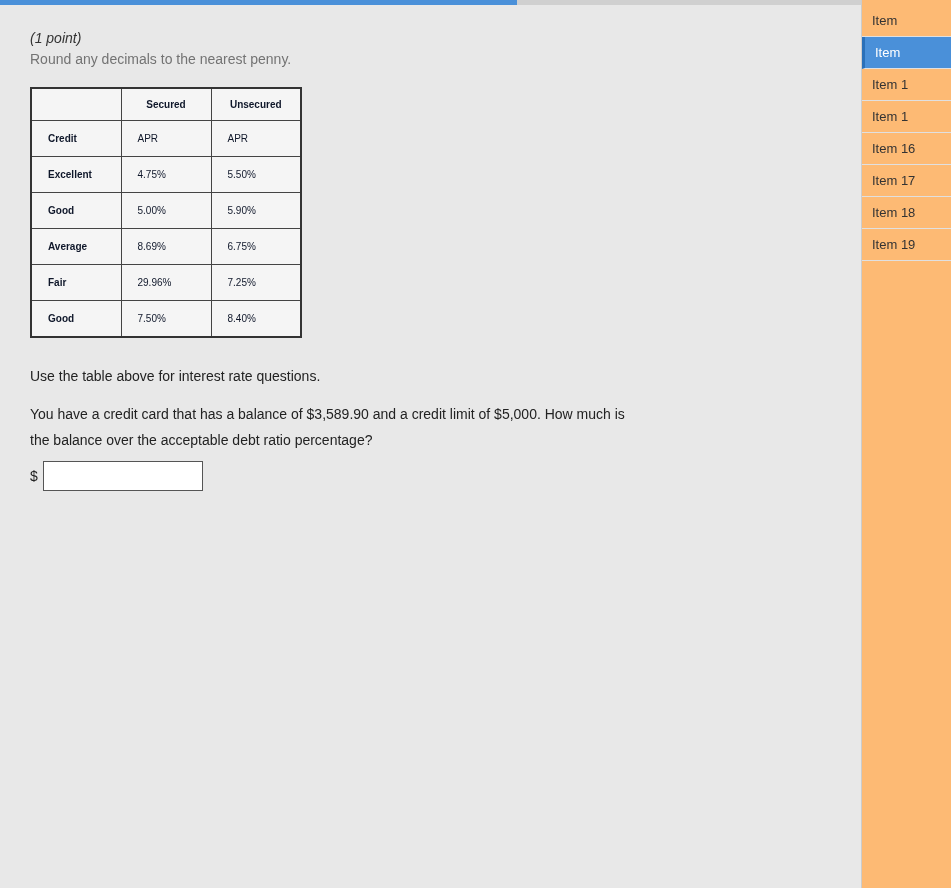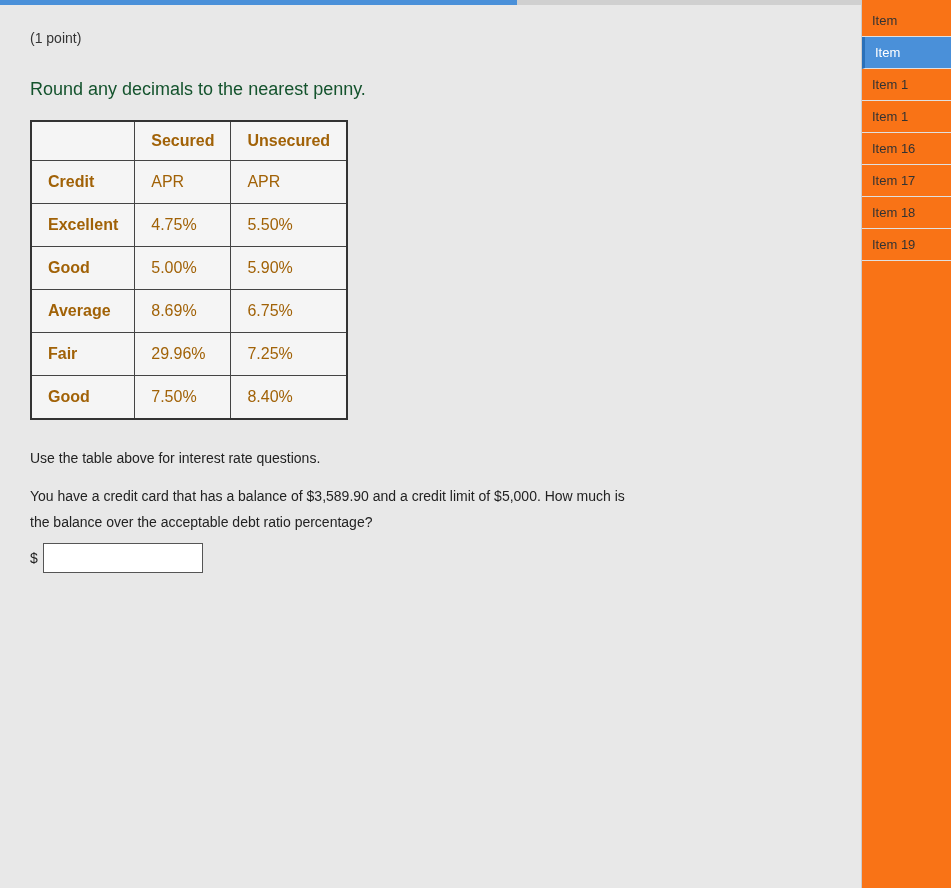--- a/index.html
+++ b/index.html
@@ -19,21 +19,21 @@
 
     .main-content {
       flex: 1;
       background-color: #e8e8e8;
       padding: 20px 30px 30px 30px;
       position: relative;
     }
 
     .sidebar {
       width: 90px;
-      background-color: #f97316;
+      background-color: #fdba74;
       border-left: 1px solid #ccc;
       display: flex;
       flex-direction: column;
       padding-top: 5px;
     }
 
     .sidebar-item {
       padding: 8px 10px;
       font-size: 13px;
       color: #333;
@@ -44,41 +44,42 @@
     }
 
     .sidebar-item.active {
       background-color: #4a90d9;
       color: white;
       border-left: 3px solid #2a70b9;
     }
 
     .point-label {
       font-size: 14px;
+      font-style: italic;
       color: #333;
-      margin-bottom: 33px;
+      margin-bottom: 5px;
     }
 
     .instructions {
-      font-size: 18px;
-      color: #14532d;
+      font-size: 14px;
+      color: #737373;
       margin-bottom: 20px;
     }
 
     .credit-table {
       border-collapse: collapse;
       margin-bottom: 30px;
       border: 2px solid #333;
     }
 
     .credit-table td {
       border: 1px solid #444;
       padding: 12px 16px;
-      font-size: 16px;
-      color: #a16207;
+      font-size: 10px;
+      color: #0f172a;
       min-width: 90px;
       background-color: #f5f5f5;
     }
 
     .credit-table tr:first-child td {
       font-weight: bold;
       text-align: center;
       padding: 10px 16px;
     }
 

